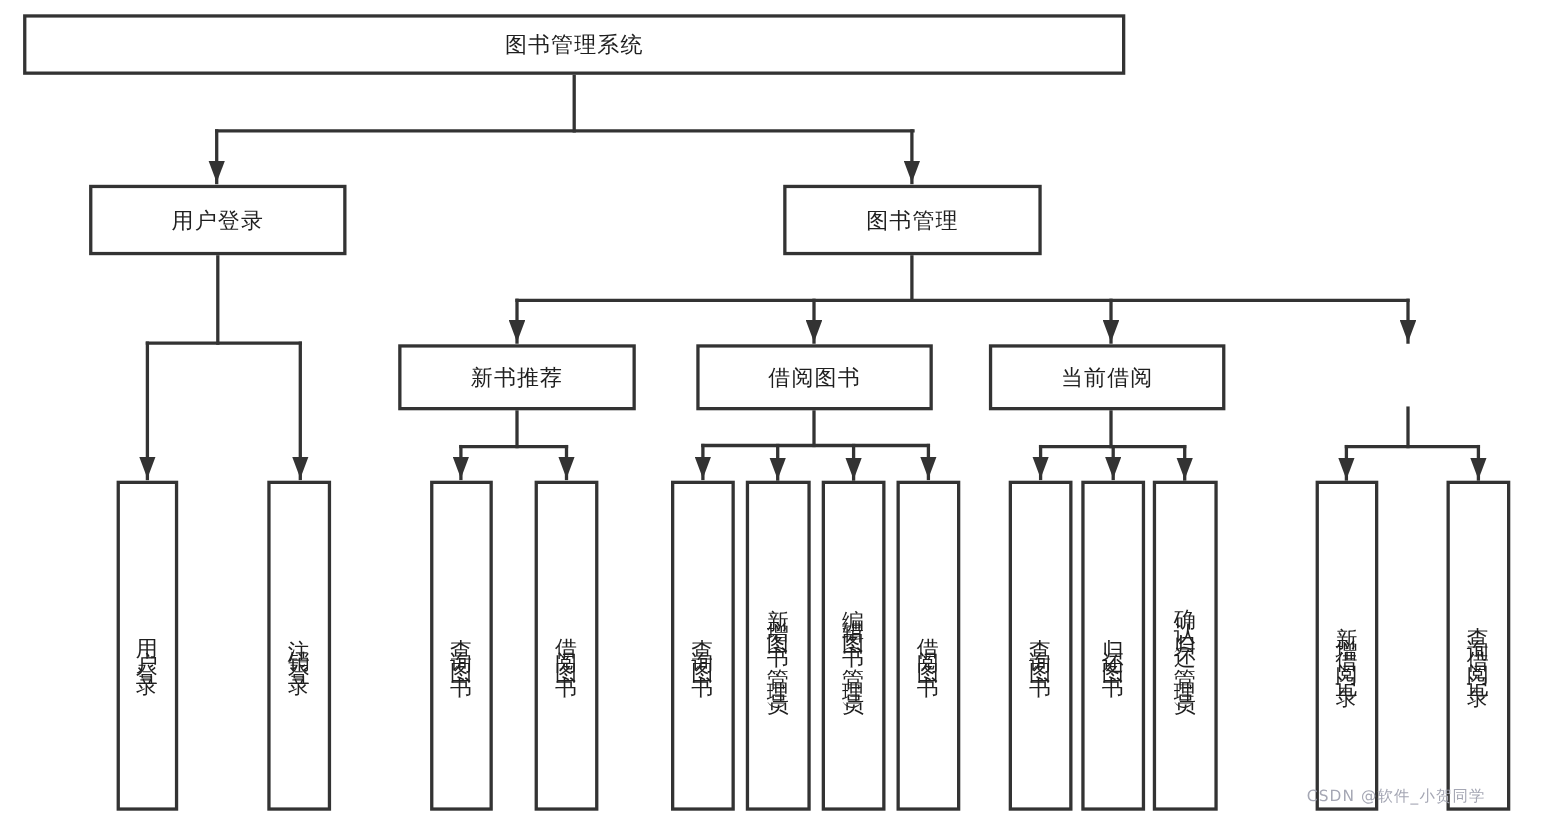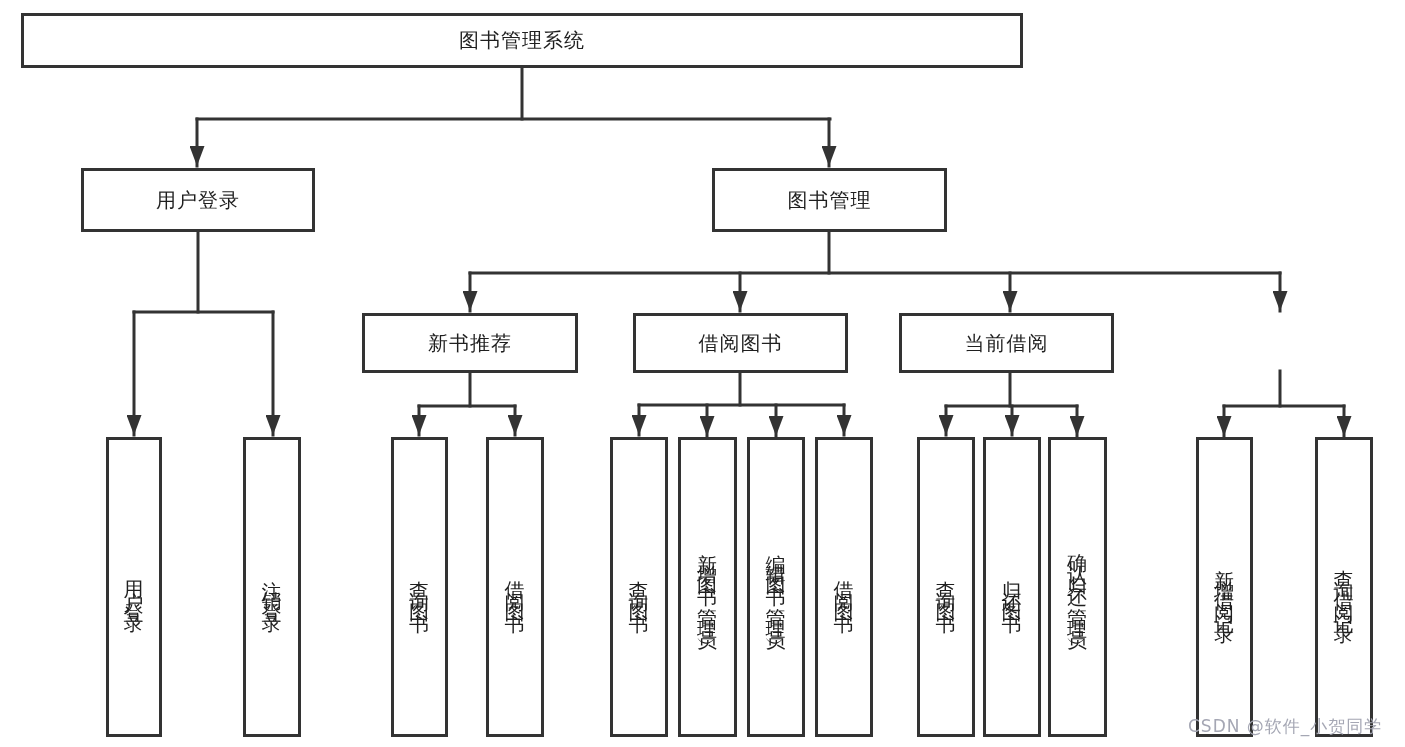--- a/index.html
+++ b/index.html
@@ -48,21 +48,21 @@
   .n-bb-add{left:678px;top:437px;width:59px;height:300px;}
   .n-bb-edit{left:747px;top:437px;width:58px;height:300px;}
   .n-bb-borrow{left:815px;top:437px;width:58px;height:300px;}
   .n-cb-query{left:917px;top:437px;width:58px;height:300px;}
   .n-cb-return{left:983px;top:437px;width:58px;height:300px;}
   .n-cb-confirm{left:1048px;top:437px;width:59px;height:300px;}
   .n-br-add{left:1196px;top:437px;width:57px;height:300px;}
   .n-br-query{left:1315px;top:437px;width:58px;height:300px;}
   .watermark{
     position:absolute;left:1188px;top:715px;
-    color:var(--watermark);font-size:17px;letter-spacing:1px;white-space:nowrap;
+    color:var(--watermark);font-size:14px;letter-spacing:1px;white-space:nowrap;
   }
 </style>
 </head>
 <body>
 
 <div class="stage">
 
   <svg class="connectors" viewBox="0 0 1405 747" xmlns="http://www.w3.org/2000/svg">
     <defs>
       <marker id="arrow" viewBox="0 0 20 15" refX="20" refY="7.5" markerUnits="userSpaceOnUse" markerWidth="20" markerHeight="15" orient="auto">

